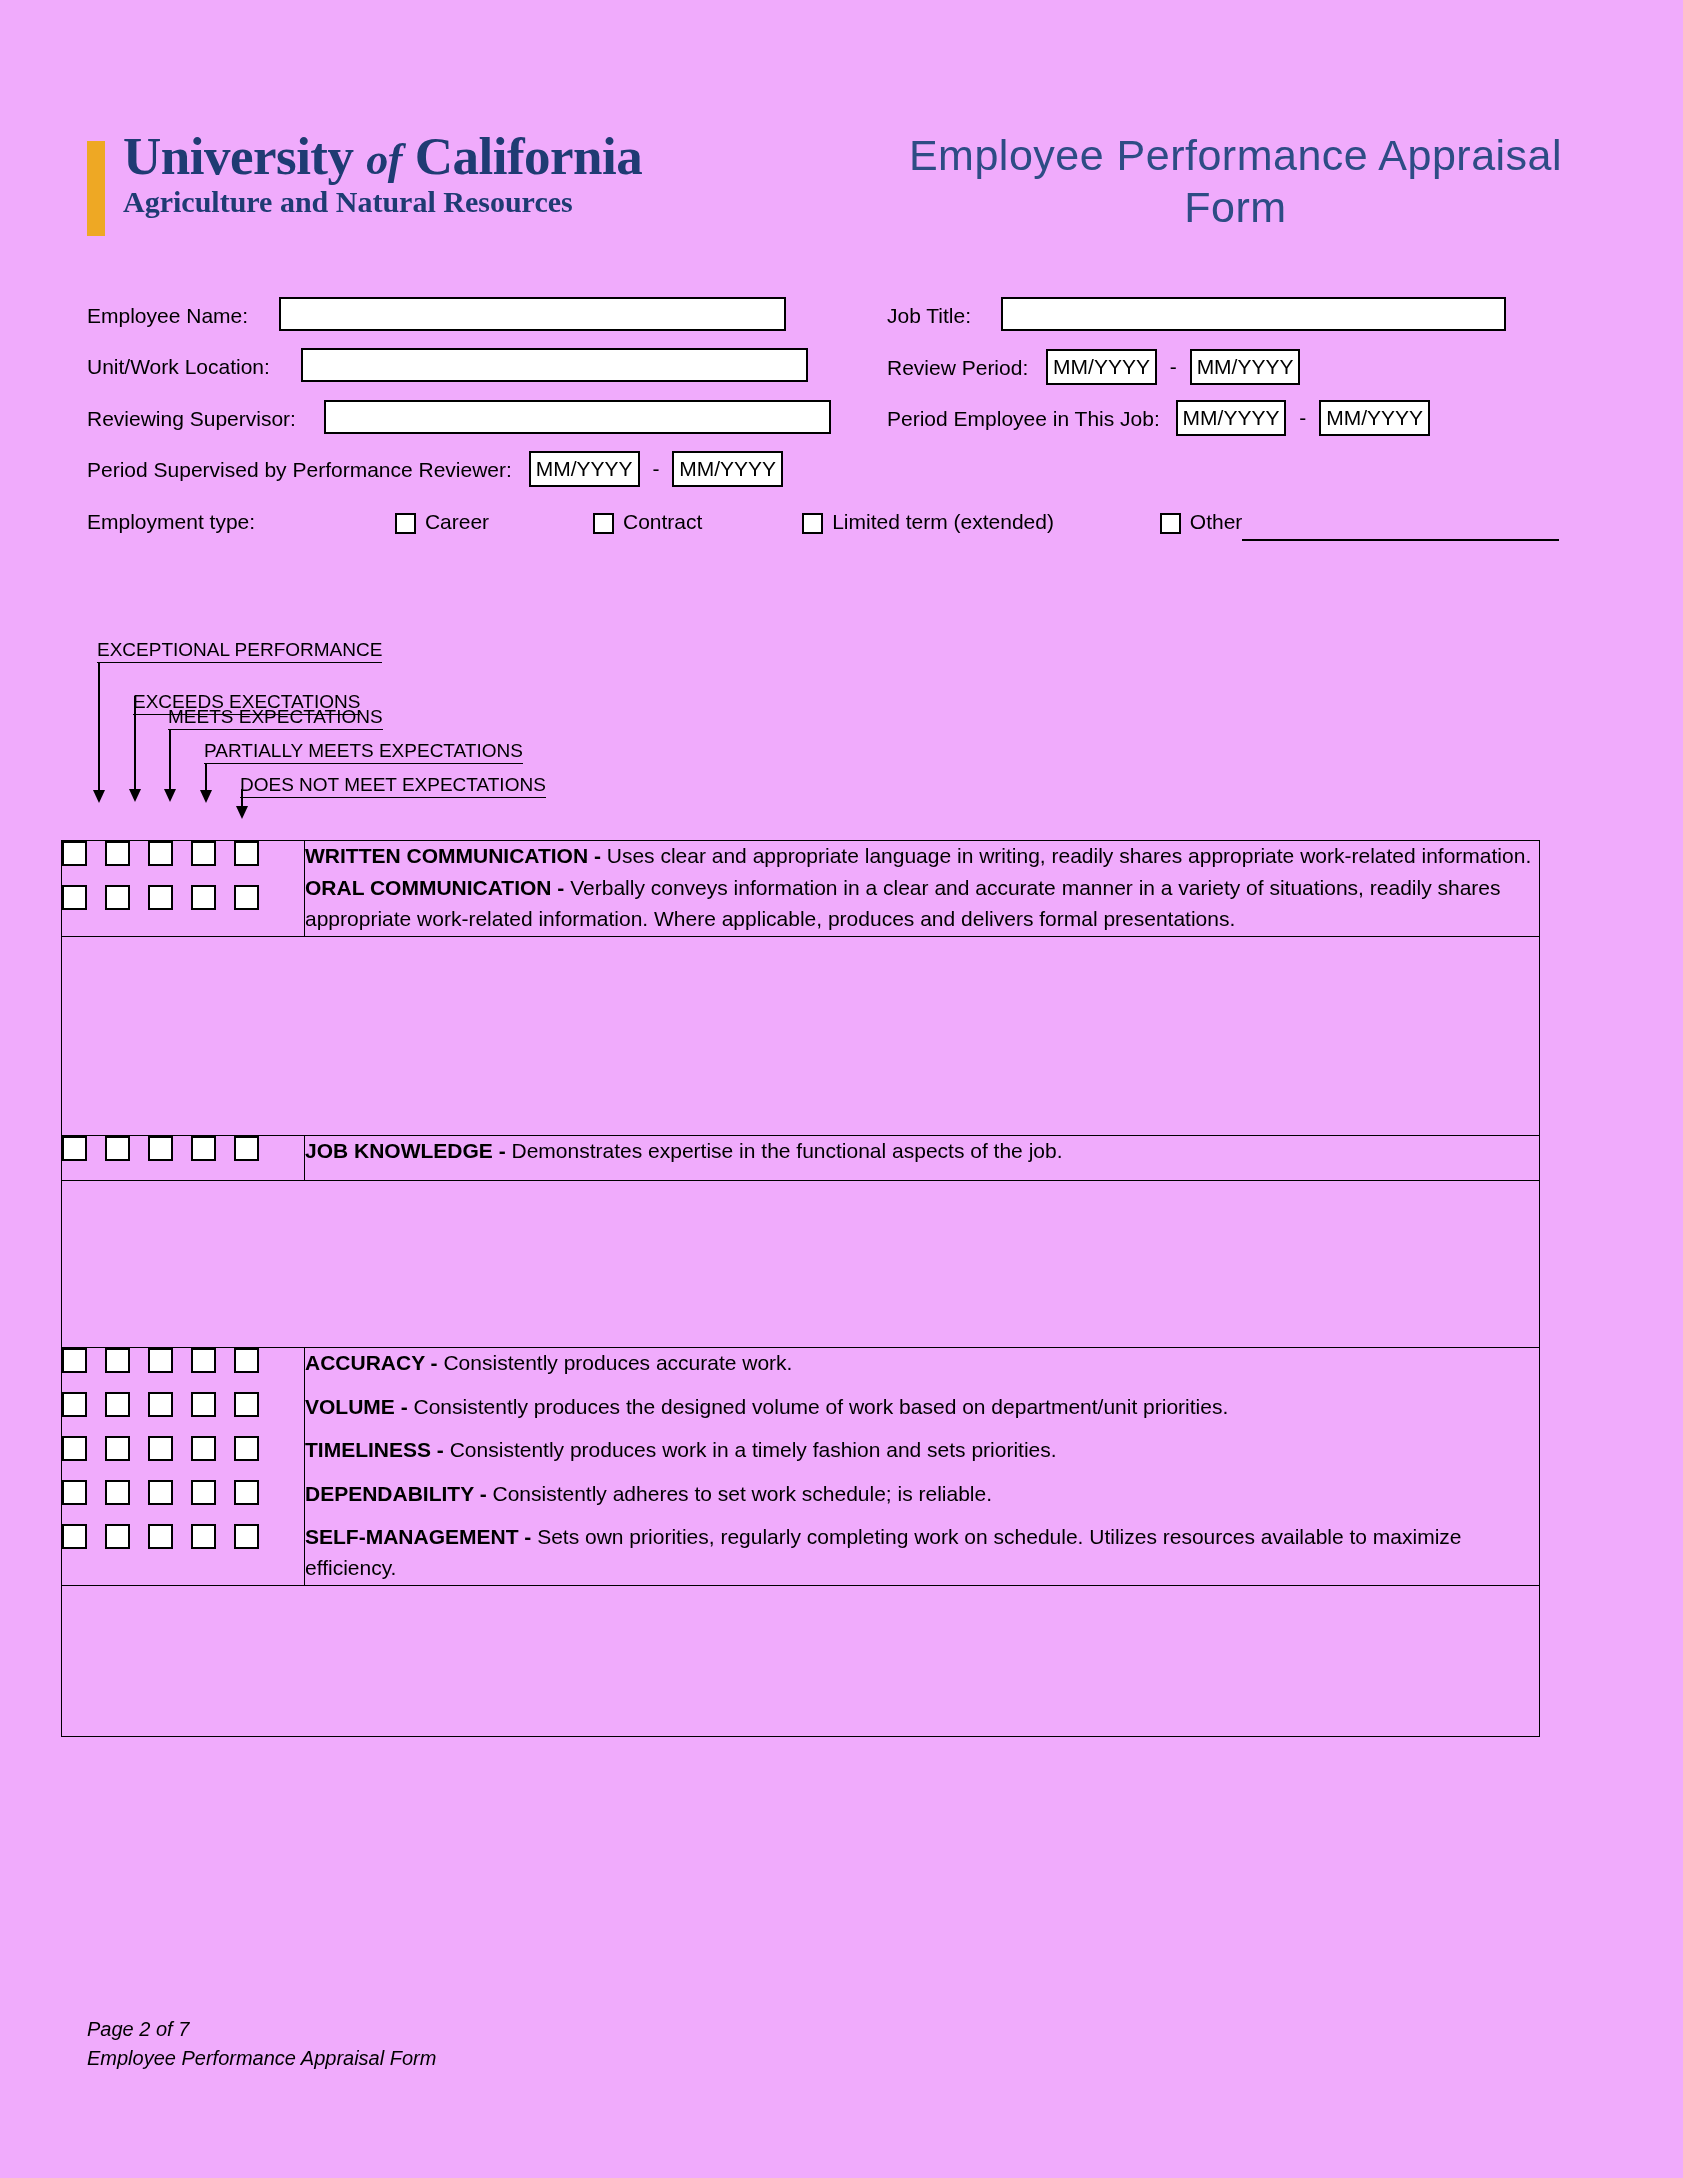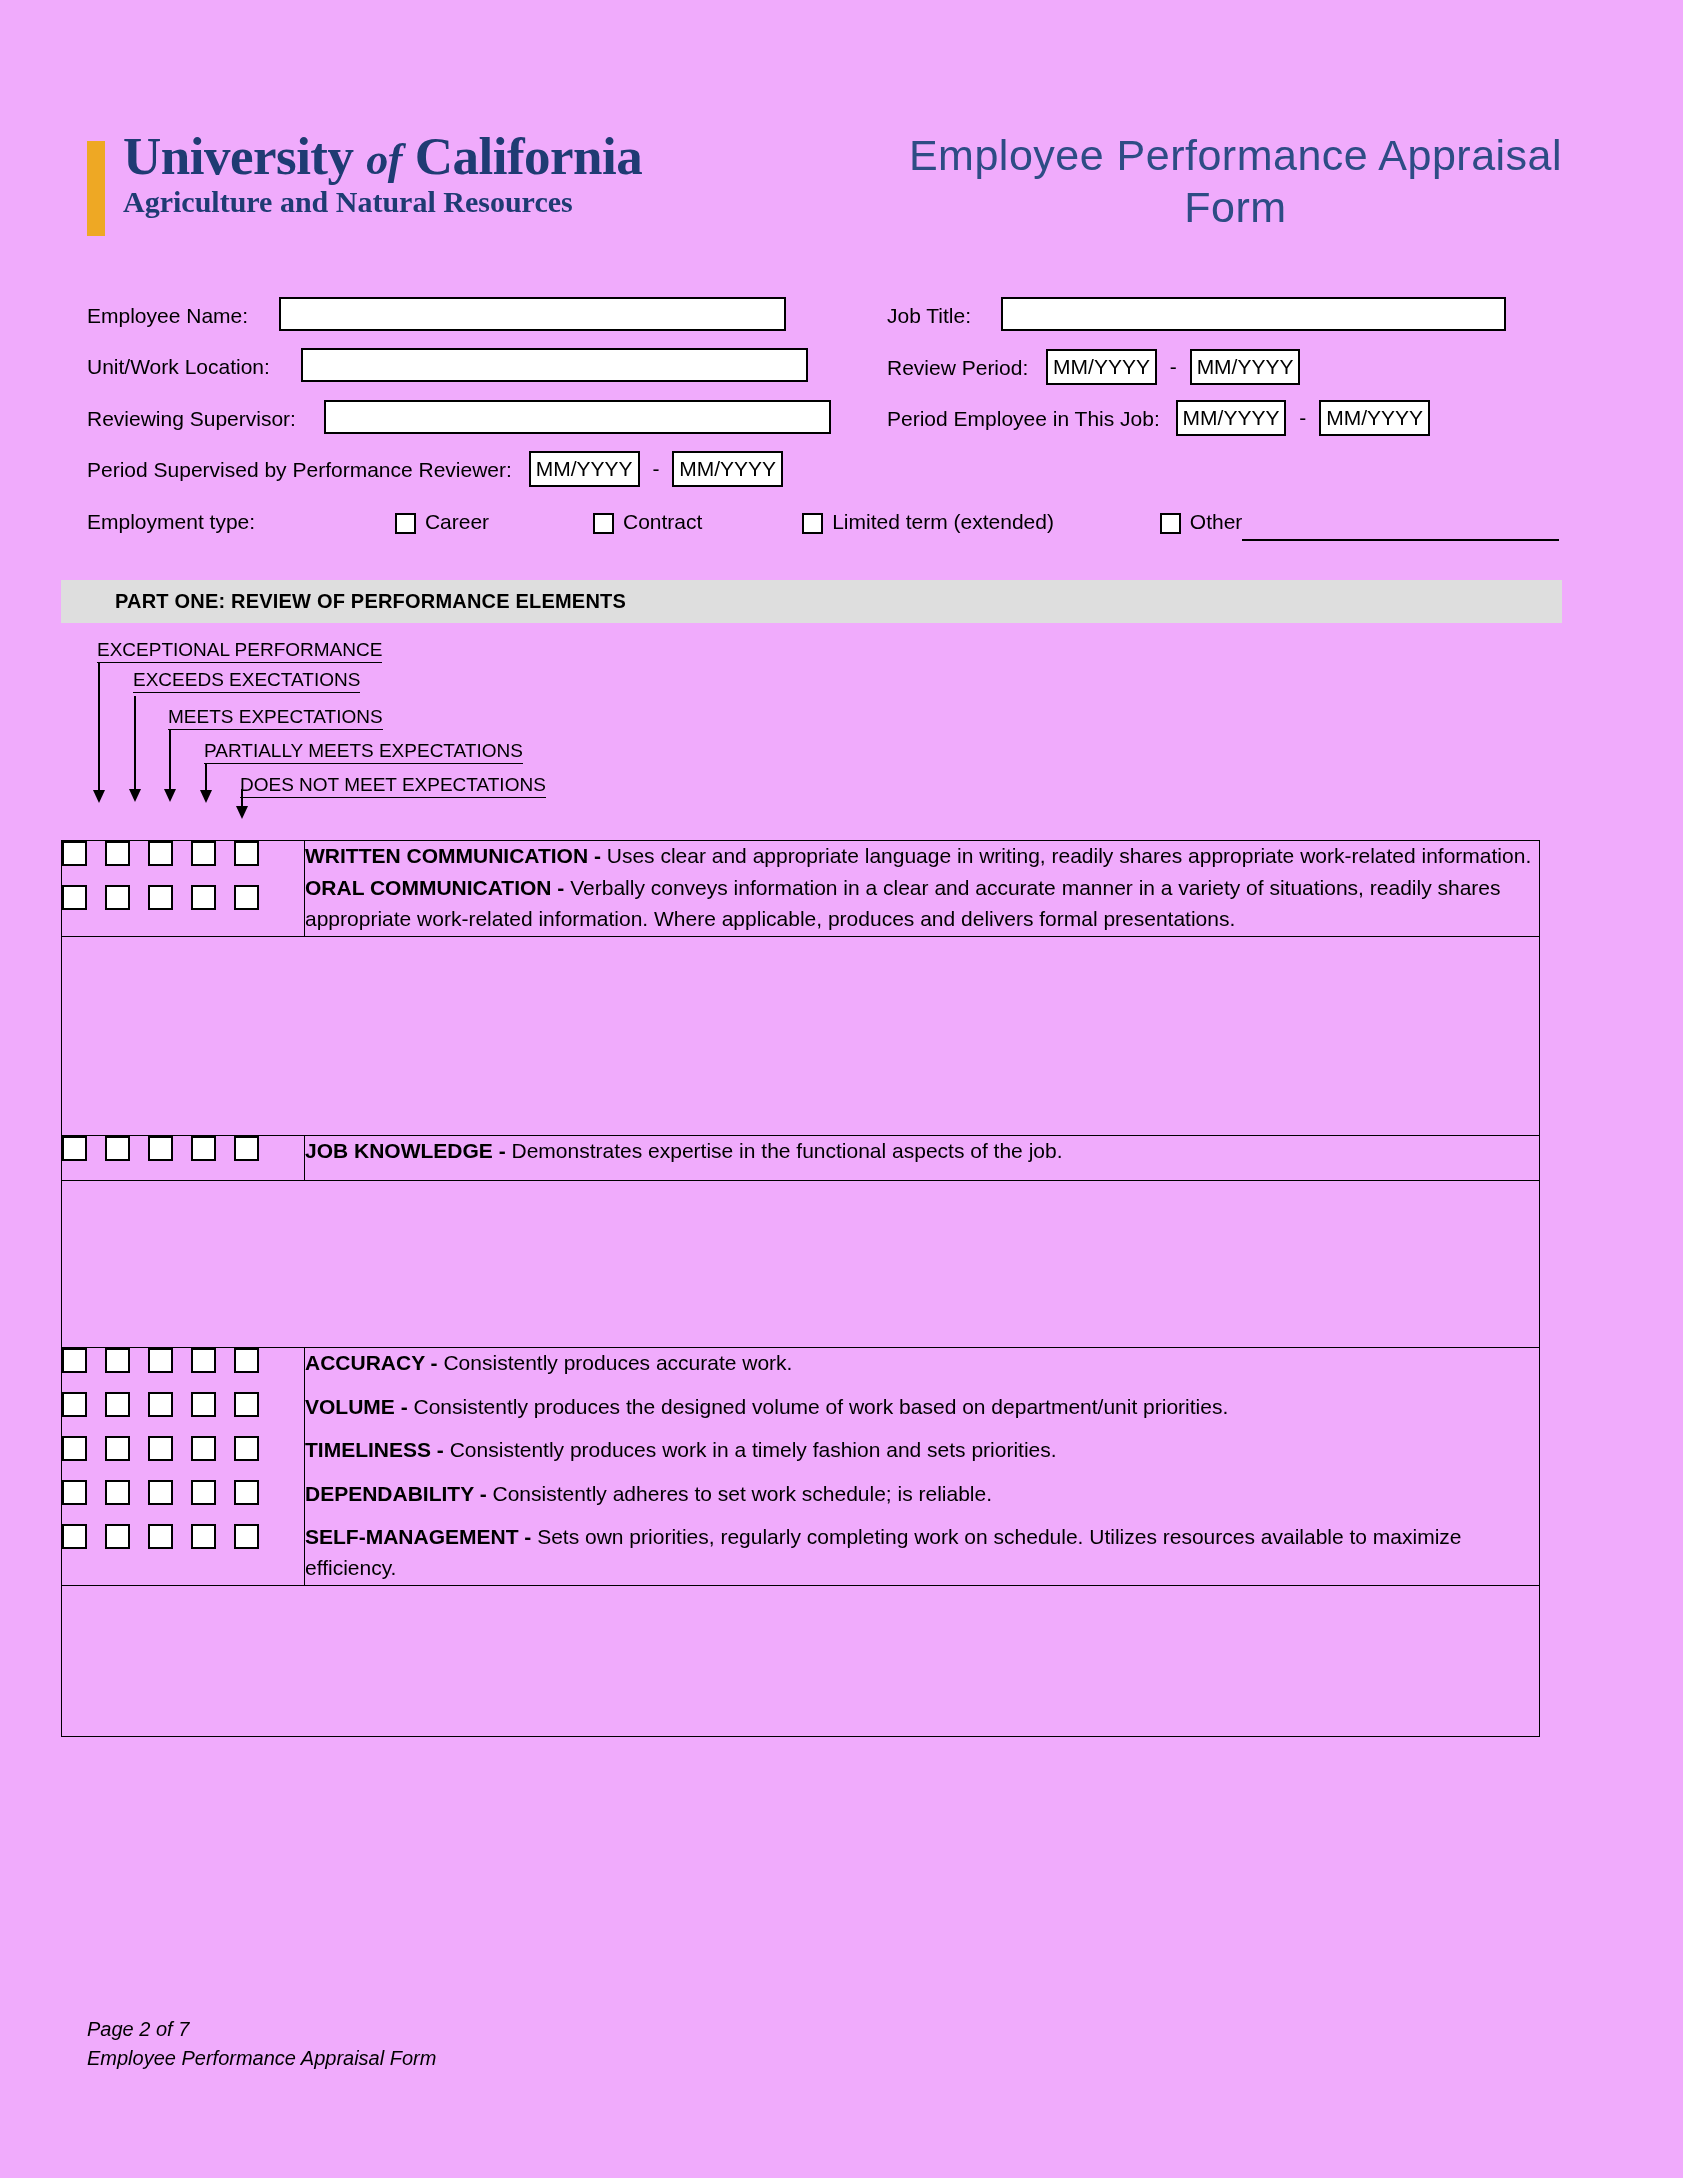--- a/index.html
+++ b/index.html
@@ -342,27 +342,24 @@
       <span class="emp-opt" style="margin-left:57px;">
         <span class="cbx"></span><span>Limited term (extended)</span>
       </span>
 
       <span class="emp-opt" style="margin-left:63px;">
         <span class="cbx"></span><span>Other</span><span class="other-line"></span>
       </span>
     </div>
   </div>
 
-  <div class="banner">
-    <span>PART ONE: REVIEW OF PERFORMANCE ELEMENTS</span>
-  </div>
 
   <div class="scale">
     <div class="slabel" style="left:0px;   top:0px;">EXCEPTIONAL PERFORMANCE</div>
-    <div class="slabel" style="left:36px;  top:30px;">EXCEEDS EXECTATIONS</div>
+    <div class="slabel" style="left:36px;  top:52px;">EXCEEDS EXECTATIONS</div>
     <div class="slabel" style="left:71px;  top:67px;">MEETS EXPECTATIONS</div>
     <div class="slabel" style="left:107px; top:101px;">PARTIALLY MEETS EXPECTATIONS</div>
     <div class="slabel" style="left:143px; top:135px;">DOES NOT MEET EXPECTATIONS</div>
 
     <div class="arrow" style="left:6px;   top:24px;  height:140px;">
       <div class="stem" style="height:127px;"></div>
         <div class="head" style="top:127px;"></div>
     </div>
     <div class="arrow" style="left:42px;  top:57px;  height:106px;">
       <div class="stem" style="height:93px;"></div>

